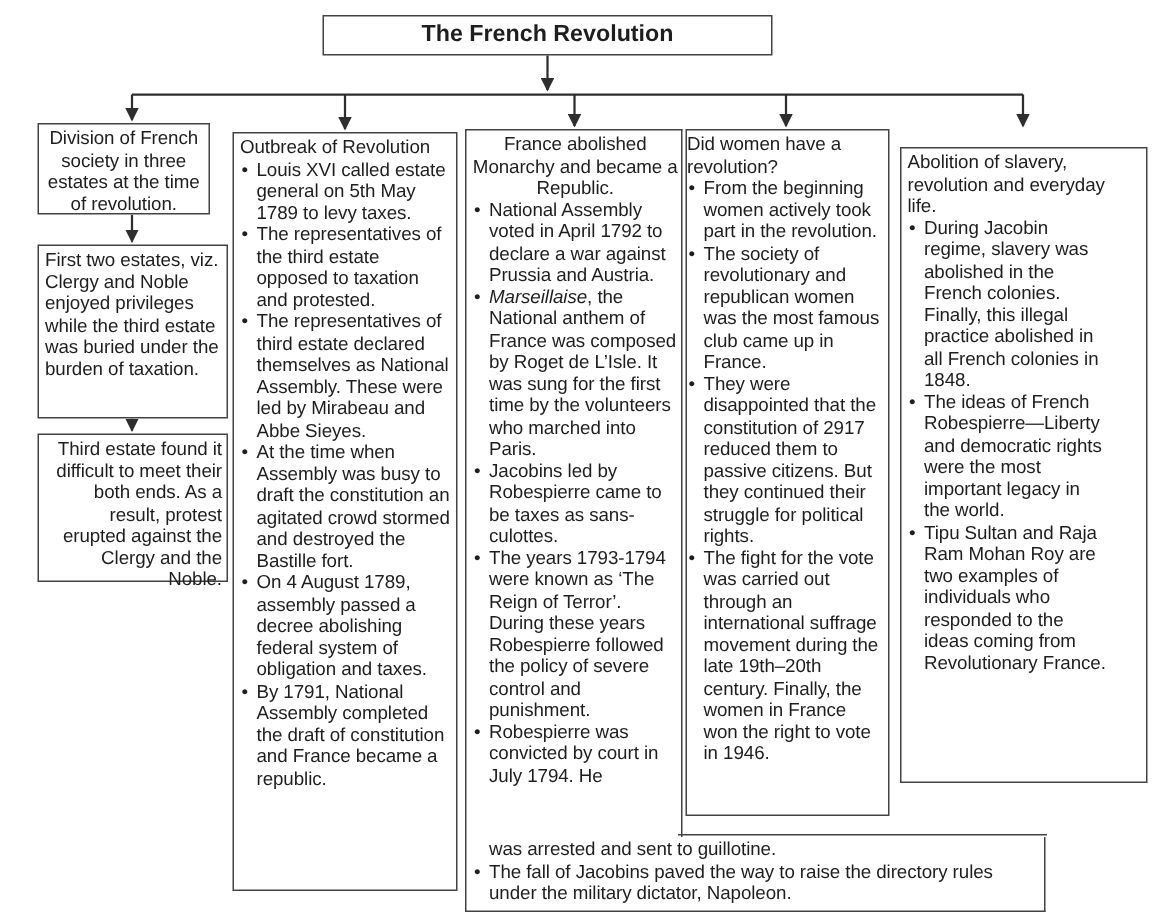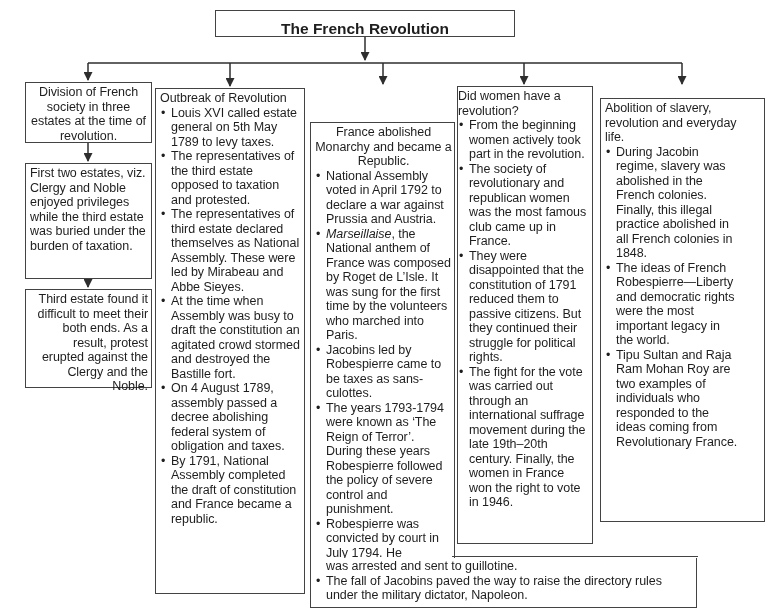--- a/index.html
+++ b/index.html
@@ -7,30 +7,30 @@
     position:relative; width:768px; height:612px; background:#fff;
     font-family:"Liberation Sans", sans-serif; color:#1e1e1e; overflow:hidden;
   }
   .box {
     position:absolute; background:#fff; border:1.8px solid #434343;
     box-sizing:border-box; font-size:12.5px; line-height:14.5px;
     letter-spacing:-0.05px;
   }
   .title-box {
     left:215px; top:10px; width:300px; height:27px;
-    display:flex; align-items:flex-end; justify-content:center;
+    display:flex; align-items:center; justify-content:center;
     font-size:15.5px; font-weight:bold; letter-spacing:0;
   }
   .connectors { position:absolute; left:0; top:0; pointer-events:none; }
 
-  #box-division { left:25px;  top:82px;  width:127px; height:61px;  text-align:center; padding:2px 2px; }
+  #box-division { left:25px;  top:82px;  width:115px; height:61px;  text-align:center; padding:2px 2px; }
   #box-estates  { left:25px;  top:163px; width:127px; height:116px; padding:2px 4px; }
   #box-third    { left:25px;  top:289px; width:127px; height:99px;  padding:2px 3px;text-align:right; }
   #box-outbreak { left:155px; top:88px;  width:150px; height:506px; padding:2px 2px 0 4px; }
-  #box-republic { left:310px; top:86px;  width:145px; height:472px; border-bottom:none; padding:2px 2px 0 4px;margin-top:36px; }
+  #box-republic { left:310px; top:86px;  width:145px; height:472px; border-bottom:none; padding:2px 2px 0 4px; }
   #box-republic-wide { left:310px; top:558px; width:387px; height:50px; border-top:none; padding:1px 4px 0 4px; }
   #box-republic-wide .top-edge { position:absolute; top:-1.8px; left:141.2px; right:-1.8px; height:0; border-top:1.8px solid #434343; }
   #box-women    { left:457px; top:86px;  width:136px; height:458px; padding:2px 2px 0 0; }
   #box-slavery  { left:600px; top:98px;  width:165px; height:424px; padding:2px 24px 0 4px; }
 
   .hdr.center { text-align:center; }
   .bullet { position:relative; padding-left:11px; }
   .bullet::before { content:"\2022"; position:absolute; left:1px; top:0; }
   .cont-line { padding-left:11px; }
   .it { font-style:italic; }
@@ -95,21 +95,21 @@
   <div class="box" id="box-republic-wide">
     <div class="top-edge"></div>
     <div class="cont-line">was arrested and sent to guillotine.</div>
     <div class="bullet">The fall of Jacobins paved the way to raise the directory rules under the military dictator, Napoleon.</div>
   </div>
 
   <div class="box" id="box-women">
     <div class="hdr">Did women have a revolution?</div>
     <div class="bullet">From the beginning women actively took part in the revolution.</div>
     <div class="bullet">The society of revolutionary and republican women was the most famous club came up in France.</div>
-    <div class="bullet">They were disappointed that the constitution of 1791 reduced them to passive citizens. But they continued their struggle for political rights.</div>
+    <div class="bullet">They were disappointed that the constitution of 2917 reduced them to passive citizens. But they continued their struggle for political rights.</div>
     <div class="bullet">The fight for the vote was carried out through an international suffrage movement during the late 19th–20th century. Finally, the women in France won the right to vote in 1946.</div>
   </div>
 
   <div class="box" id="box-slavery">
     <div class="hdr">Abolition of slavery, revolution and everyday life.</div>
     <div class="bullet">During Jacobin regime, slavery was abolished in the French colonies. Finally, this illegal practice abolished in all French colonies in 1848.</div>
     <div class="bullet">The ideas of French Robespierre—Liberty and democratic rights were the most important legacy in the world.</div>
     <div class="bullet">Tipu Sultan and Raja Ram Mohan Roy are two examples of individuals who responded to the ideas coming from Revolutionary France.</div>
   </div>
 

